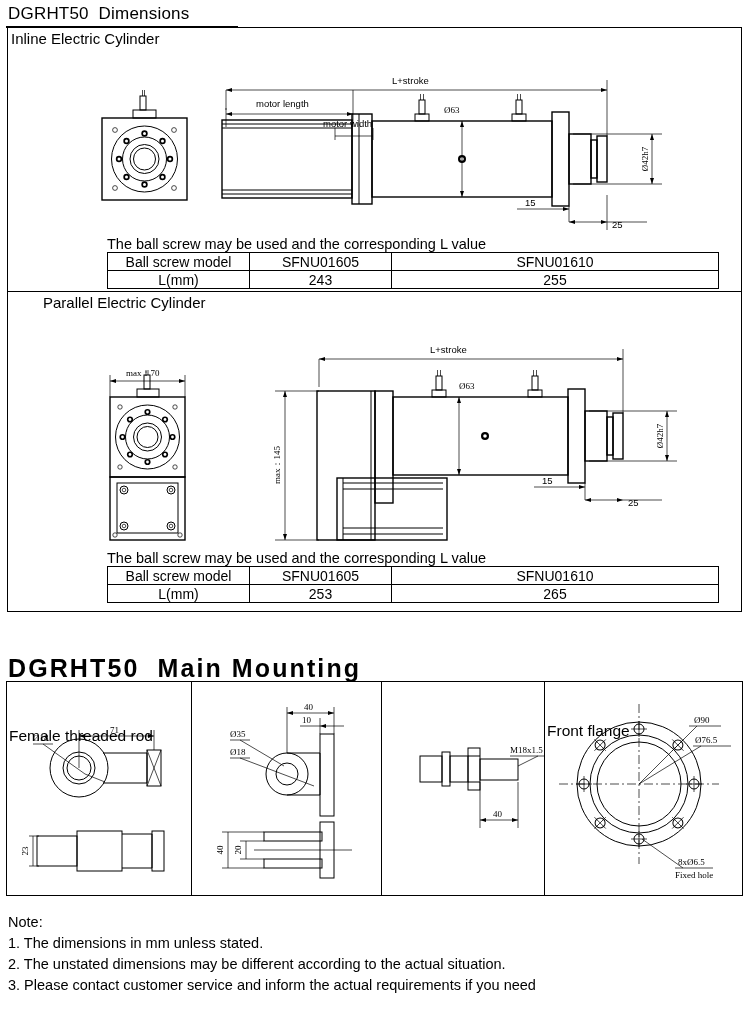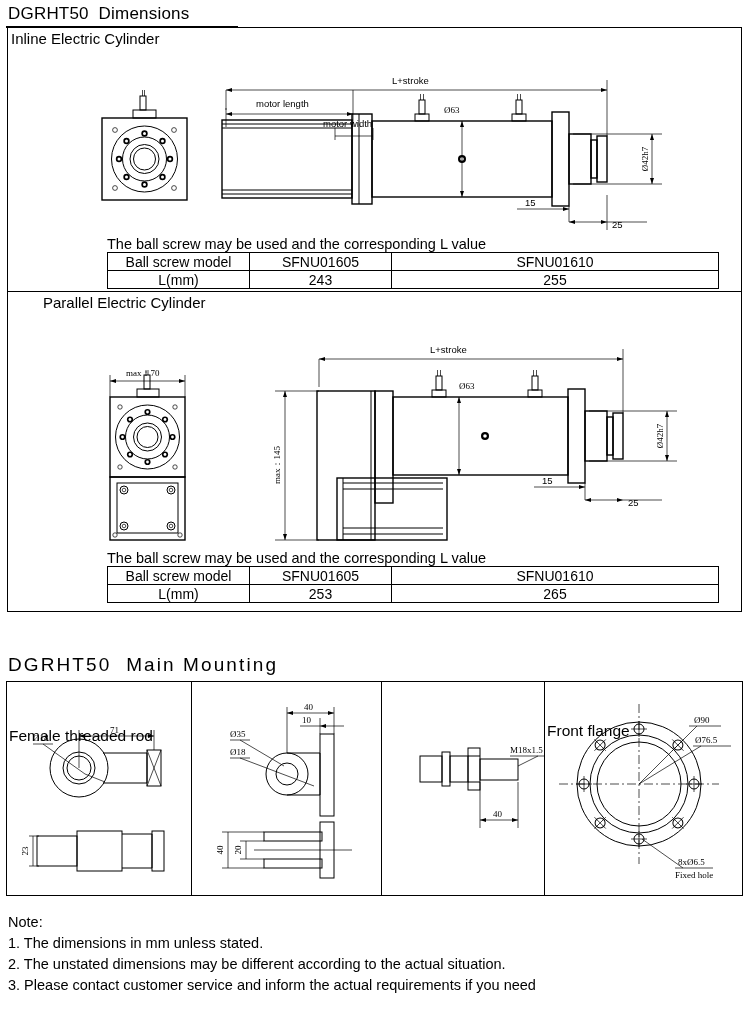--- a/index.html
+++ b/index.html
@@ -16,21 +16,21 @@
   }
   .abs { position: absolute; }
 
   
   .sec-title {
     font-size: 17px;
     font-family: "Liberation Sans", sans-serif;
     letter-spacing: 0.2px;
     white-space: pre;
   }
-  .sec-title.mount { letter-spacing: 2.1px; font-size: 19px; }
+  .sec-title.mount { letter-spacing: 2.1px; font-size: 25px; font-weight: bold; }
 
   
   .panel-box {
     border: 1.6px solid #000;
     background: #fff;
   }
   .hrule { background: #000; }
 
   
   .sub-head {

